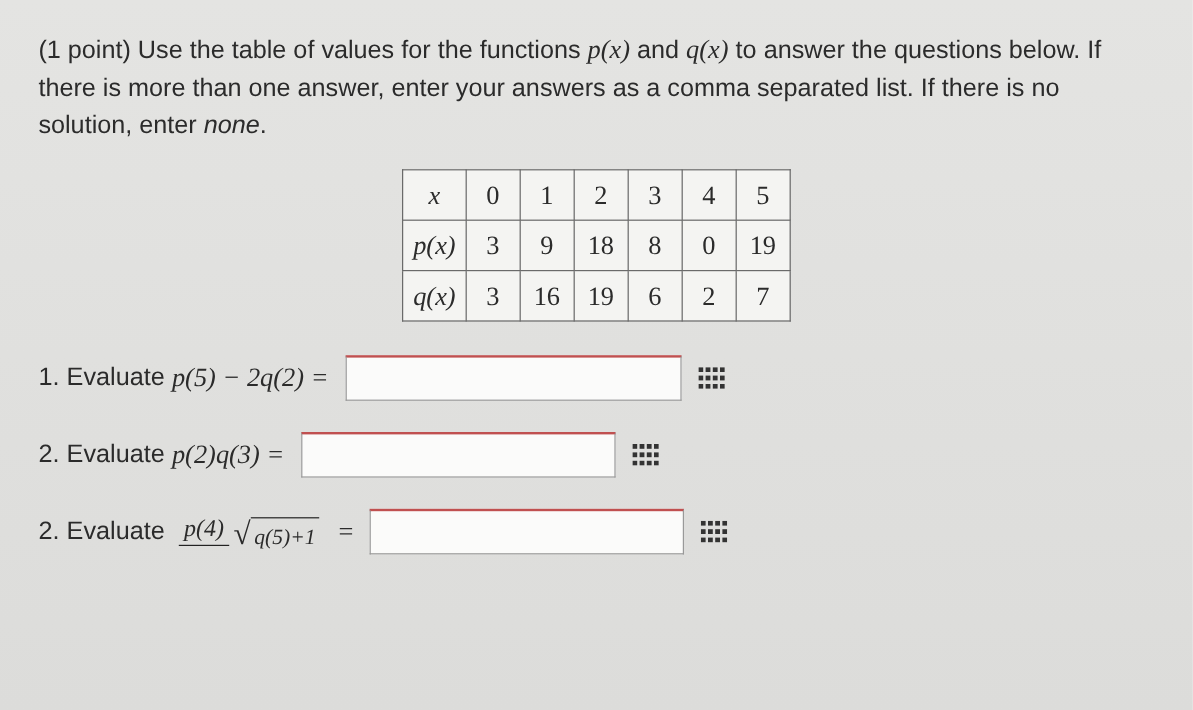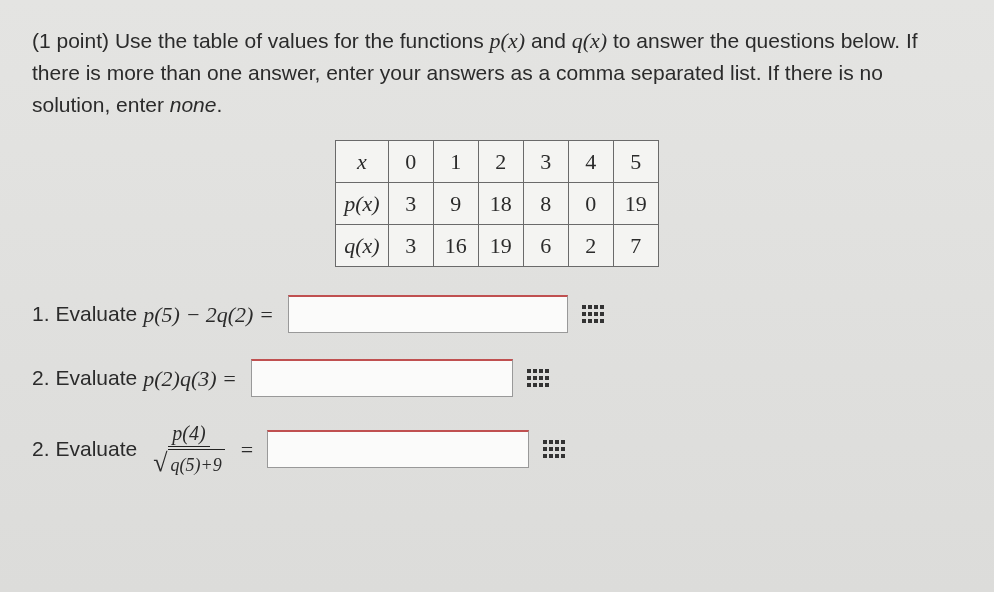--- a/index.html
+++ b/index.html
@@ -61,21 +61,20 @@
   .answer.w2 { width: 262px; }
   .answer.w3 { width: 262px; }
   .keypad {
     width: 22px;
     height: 18px;
     display: inline-block;
   }
   .keypad svg { display:block; }
   .frac {
     display: inline-flex;
-    flex-direction: column;
     align-items: center;
     font-family: 'Times New Roman', serif;
     font-size: 20px;
     line-height: 1.05;
     vertical-align: middle;
     margin: 0 6px;
   }
   .frac .num { padding: 0 4px 2px 4px; border-bottom: 1.5px solid #222; }
   .frac .den { padding: 2px 4px 0 4px; display:flex; align-items:center; }
   .sqrt {
@@ -185,21 +184,21 @@
 
 <div class="qrow">
   <div class="qlabel">
     <span>2.</span>
     <span>Evaluate</span>
     <span class="frac">
       <span class="num math-i">p(4)</span>
       <span class="den">
         <span class="sqrt">
           <span class="radical">√</span>
-          <span class="radicand math-i">q(5)+9</span>
+          <span class="radicand math-i">q(5)+1</span>
         </span>
       </span>
     </span>
     <span class="math">=</span>
   </div>
   <input class="answer w3" value="" style="">
   <span class="keypad">
     <svg viewBox="0 0 22 18">
         <g fill="#333">
           <rect x="0" y="0" width="4" height="4"></rect>

